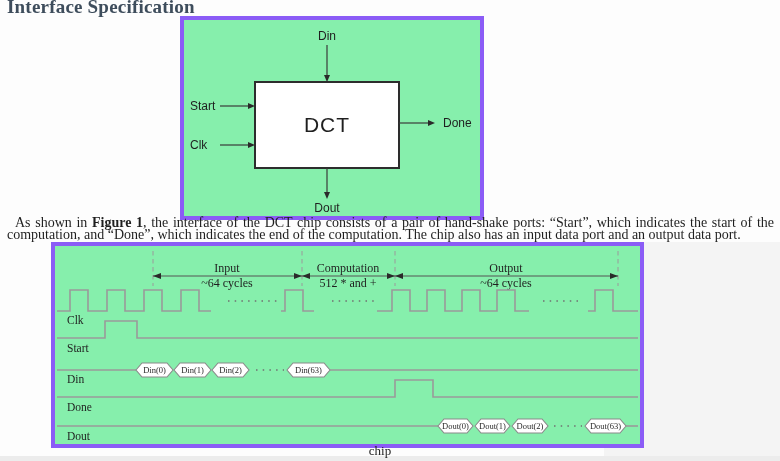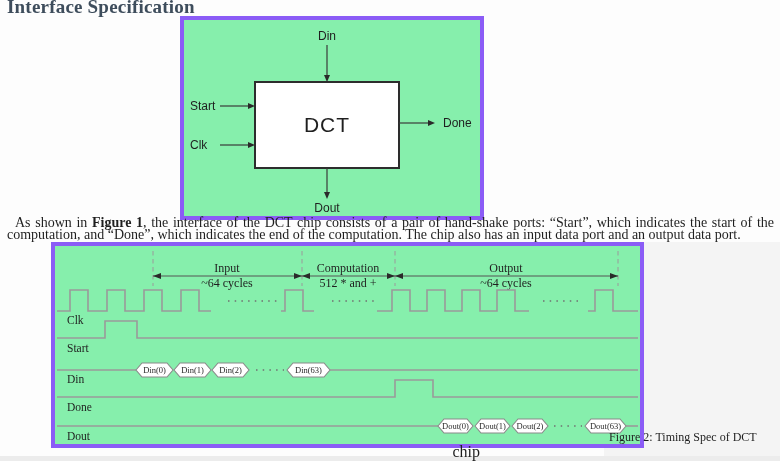--- a/index.html
+++ b/index.html
@@ -9,22 +9,22 @@
   #heading{position:absolute;left:7px;top:-4px;font-size:19px;font-weight:bold;
            color:#3e4d5c;letter-spacing:.2px;white-space:nowrap;}
   .panel{position:absolute;background:#86efac;border:4px solid #8b5cf6;margin-left:36px;}
   #fig1-panel{left:144px;top:16px;width:296px;height:196px;}
   #fig2-panel{left:15px;top:242px;width:585px;height:198px;text-align:right;}
   #fig1-caption{position:absolute;left:450px;top:204px;font-size:12px;white-space:nowrap;}
   #para{position:absolute;left:0;top:217px;width:780px;box-sizing:border-box;
         padding:0 6px 0 7px;font-size:14px;line-height:11.6px;text-align:justify;
         text-indent:8px;}
   #fig2-caption{position:absolute;left:609px;top:430px;font-size:12px;white-space:nowrap;}
-  #fig2-caption-wrap{position:absolute;left:280px;top:443px;width:200px;text-align:right;
-        font-size:16px;}
+  #fig2-caption-wrap{position:absolute;left:280px;top:443px;width:200px;text-align:center;
+        font-size:13px;}
   svg{display:block;}
   .sans-label{font-family:"Liberation Sans",sans-serif;font-size:12px;fill:#1f1f1f;}
   .dct-label{font-family:"Liberation Sans",sans-serif;font-size:21px;fill:#1f1f1f;letter-spacing:1px;}
   .t-label{font-family:"Liberation Serif",serif;font-size:12px;fill:#1f1f1f;}
   .sig-label{font-family:"Liberation Serif",serif;font-size:11.5px;fill:#1f1f1f;}
   .hex-label{font-family:"Liberation Serif",serif;font-size:8.5px;fill:#2a2a2a;}
   .wave{stroke:#9a9a9a;stroke-width:1.6;fill:none;stroke-linejoin:miter;}
   .dots{stroke:#707070;stroke-width:1.6;stroke-dasharray:1.5 5.2;fill:none;}
   .hex{stroke:#8a8a8a;stroke-width:1.1;fill:#fff;}
   .dash-v{stroke:#9a9a9a;stroke-width:1;stroke-dasharray:4.5 3.5;}
@@ -134,16 +134,15 @@
       <path class="hex" d="M457,180 L463,173 L487,173 L493,180 L487,187 L463,187 Z"></path>
       <text class="hex-label" x="475" y="183" text-anchor="middle">Dout(2)</text>
       <line class="dots" x1="499" y1="180" x2="527" y2="180"></line>
       <path class="hex" d="M530,180 L536,173 L565,173 L571,180 L565,187 L536,187 Z"></path>
       <text class="hex-label" x="550.5" y="183" text-anchor="middle">Dout(63)</text>
       <line class="wave" x1="571" y1="180" x2="583" y2="180"></line>
       <text class="sig-label" x="12" y="194">Dout</text>
     </svg>
   </div>
 
-  <div id="fig2-caption">Figure 2: Timing Spec of DCT</div>
   <div id="fig2-caption-wrap">chip</div>
 
 </div>
 
 </body></html>

